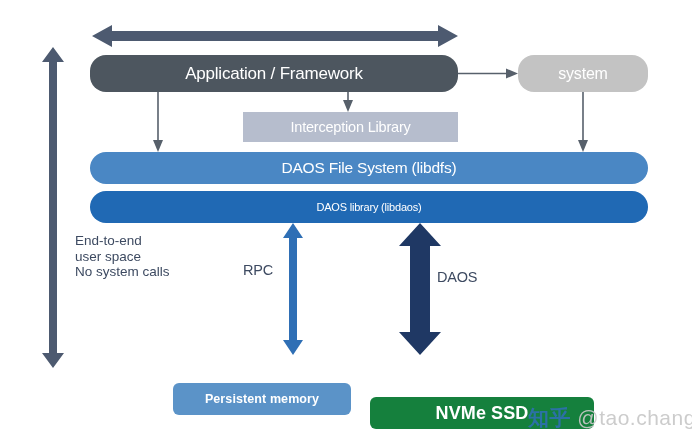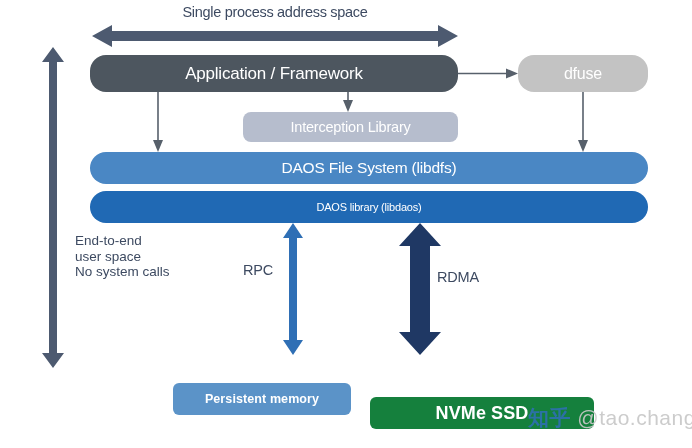--- a/index.html
+++ b/index.html
@@ -45,21 +45,21 @@
     background:#c3c3c3;
     font-size:16px;
     letter-spacing:-0.2px;
   }
 
   
   #intercept-box{
     left:243px;top:112px;width:215px;height:30px;
     background:#b6bdcd;
     font-size:14.5px;
-    border-radius:8px;
+    border-radius:0;
     letter-spacing:-0.2px;
     text-align:right;
   }
 
   
   #libdfs-box{
     left:90px;top:152px;width:558px;height:32px;
     background:#4a87c4;
     font-size:15.5px;
     letter-spacing:-0.2px;
@@ -167,39 +167,38 @@
 
     <g>
       <polygon points="293,223 303,238 297,238 297,340 303,340 293,355 283,340 289,340 289,238 283,238" fill="#2f6fb5"></polygon>
     </g>
 
     <g>
       <polygon points="420,223 441,246 430,246 430,332 441,332 420,355 399,332 410,332 410,246 399,246" fill="#1f3864"></polygon>
     </g>
   </svg>
 
-  <div id="title-label">Single process address space</div>
 
   <div class="box" id="app-box">Application / Framework</div>
 
-  <div class="box" id="dfuse-box">dfuse</div>
+  <div class="box" id="dfuse-box">system</div>
 
   <div class="box" id="intercept-box">Interception Library</div>
 
   <div class="box" id="libdfs-box">DAOS File System (libdfs)</div>
 
   <div class="box" id="libdaos-box">DAOS library  (libdaos)</div>
 
   <div id="endtoend-note">End-to-end
 user space
 No system calls</div>
 
   <div class="link-label" id="rpc-label">RPC</div>
 
-  <div class="link-label" id="rdma-label">RDMA</div>
+  <div class="link-label" id="rdma-label">DAOS</div>
 
 
   <div class="box" id="pmem-box">Persistent memory</div>
 
   <div class="box" id="nvme-box">NVMe SSD</div>
 
   <div id="watermark">
     <span class="zh">知乎</span>
     <span>@tao.chang</span>
   </div>

